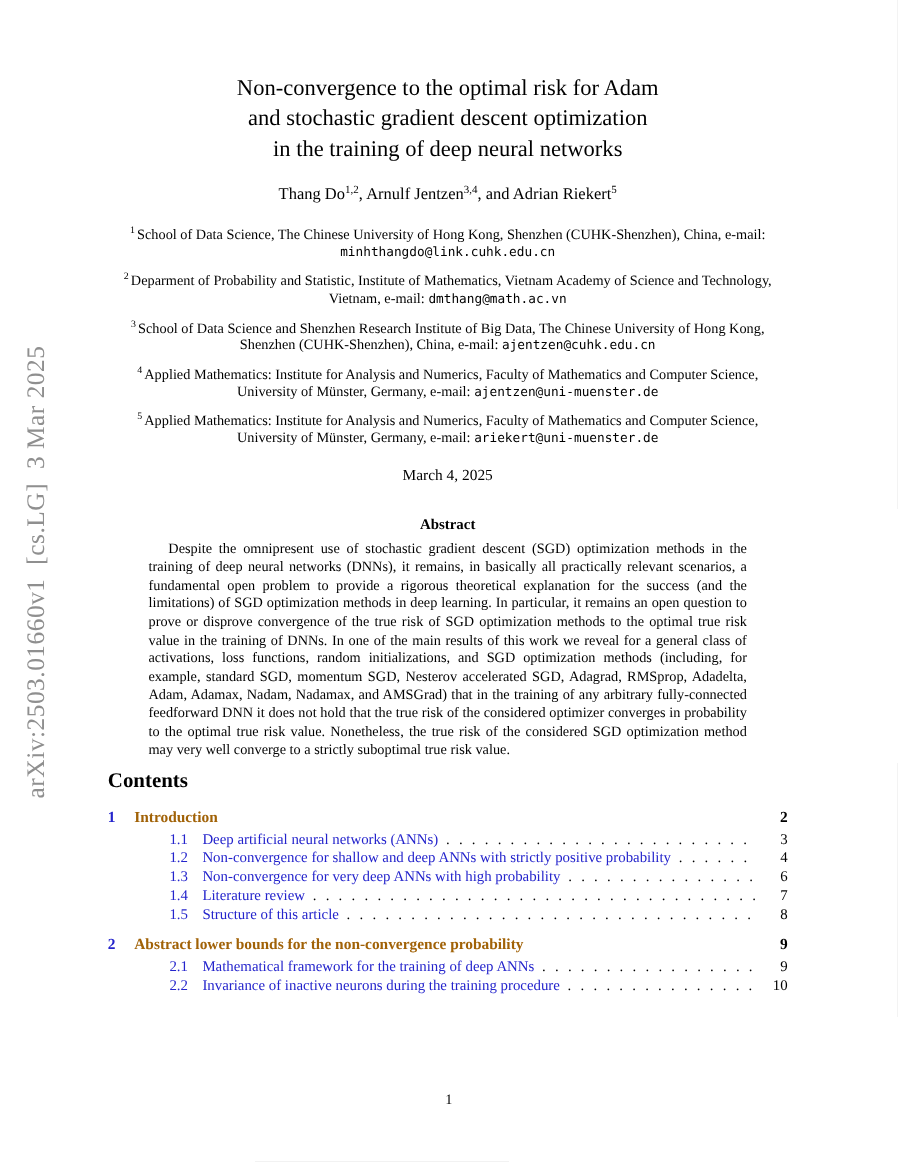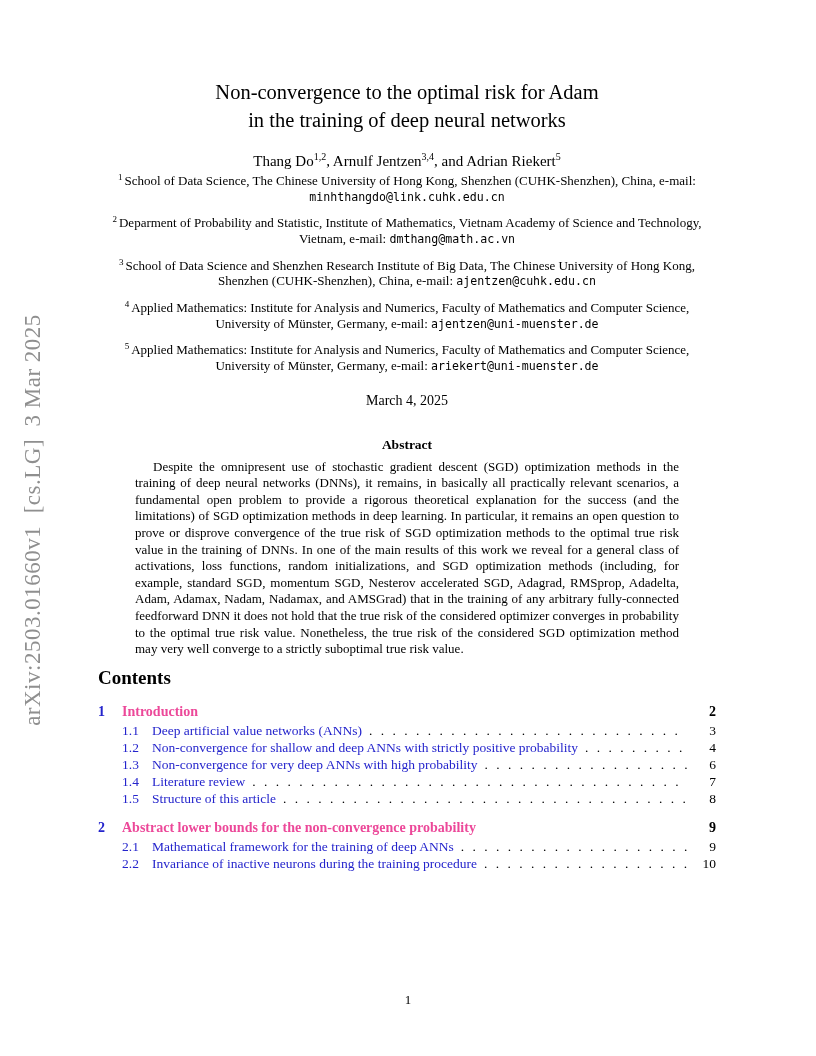--- a/index.html
+++ b/index.html
@@ -16,36 +16,36 @@
     position:absolute;
     top:520px;left:33px;
     transform:translate(-50%,-50%) rotate(-90deg);
     white-space:pre;
     color:#8f8f8f;
     font-size:23px;
     letter-spacing:0.5px;
   }
   .content{
     position:absolute;
-    left:98px;top:12px;
+    left:98px;top:0;
     width:618px;
     padding-top:66px;
   }
   .title{
     text-align:center;
     font-size:20.5px;
     line-height:28px;
   }
   .authors{
     text-align:center;
     font-size:15px;
     margin-top:17px;
   }
   .authors sup{font-size:10px;}
-  .affils{margin-top:0;}
+  .affils{margin-top:16px;}
   .affil{
     text-align:center;
     font-size:13px;
     line-height:15.5px;
     margin:0 0 7px 0;
   }
   .affil sup{font-size:9px;margin-right:2px;}
   .mono{
     font-family:"DejaVu Sans Mono","Liberation Mono", monospace;
     font-size:11.6px;
@@ -80,23 +80,23 @@
     font-size:13.5px;
     line-height:17px;
   }
   .toc-section{
     font-weight:bold;
     font-size:14px;
     margin-top:12px;
     margin-bottom:2px;
   }
   .toc-section .toc-num{width:24px;color:#2424cc;}
-  .toc-section .toc-title{flex:1;color:#ec4899;}
+  .toc-section .toc-title{flex:1;color:#a16207;}
   .toc-sub{padding-left:24px;}
-  .toc-sub .toc-num{width:30px;color:#2424cc;}
+  .toc-sub .toc-num{width:30px;color:#2424cc;margin-left:32px;}
   .toc-sub .toc-title{color:#2424cc;white-space:nowrap;}
   .dots{
     flex:1;
     overflow:hidden;
     white-space:nowrap;
     text-align:right;
     margin:0 5px 0 7px;
     word-spacing:5px;
     color:#000;
   }
@@ -117,20 +117,21 @@
 <body>
 
 <div class="page">
 
   <div class="arxiv-banner">arXiv:2503.01660v1  [cs.LG]  3 Mar 2025</div>
 
   <div class="content">
 
     <div class="title">
       <div>Non-convergence to the optimal risk for Adam</div>
+      <div>and stochastic gradient descent optimization</div>
       <div>in the training of deep neural networks</div>
     </div>
 
     <div class="authors"><span>Thang Do</span><sup>1,2</sup><span>, </span><span>Arnulf Jentzen</span><sup>3,4</sup><span>, and </span><span>Adrian Riekert</span><sup>5</sup></div>
 
     <div class="affils">
       <p class="affil"><sup>1</sup><span>School of Data Science, The Chinese University of Hong Kong, Shenzhen (CUHK-Shenzhen), China, e-mail: </span><span class="mono">minhthangdo@link.cuhk.edu.cn</span></p>
       <p class="affil"><sup>2</sup><span>Deparment of Probability and Statistic, Institute of Mathematics, Vietnam Academy of Science and Technology, Vietnam, e-mail: </span><span class="mono">dmthang@math.ac.vn</span></p>
       <p class="affil"><sup>3</sup><span>School of Data Science and Shenzhen Research Institute of Big Data, The Chinese University of Hong Kong, Shenzhen (CUHK-Shenzhen), China, e-mail: </span><span class="mono">ajentzen@cuhk.edu.cn</span></p>
       <p class="affil"><sup>4</sup><span>Applied Mathematics: Institute for Analysis and Numerics, Faculty of Mathematics and Computer Science, University of Münster, Germany, e-mail: </span><span class="mono">ajentzen@uni-muenster.de</span></p>
@@ -146,21 +147,21 @@
 
     <div class="toc">
 
       <div class="toc-row toc-section">
         <span class="toc-num">1</span>
         <span class="toc-title">Introduction</span>
         <span class="toc-page">2</span>
       </div>
       <div class="toc-row toc-sub">
         <span class="toc-num">1.1</span>
-        <span class="toc-title">Deep artificial value networks (ANNs)</span>
+        <span class="toc-title">Deep artificial neural networks (ANNs)</span>
         <span class="dots">. . . . . . . . . . . . . . . . . . . . . . . . . . . . . . . . . . . . . . . . . . . . . . . . . . . . . . . . . . . . . . . . . . . . . . . . . . . . . . . . . . . . . . . . . .</span>
         <span class="toc-page">3</span>
       </div>
       <div class="toc-row toc-sub">
         <span class="toc-num">1.2</span>
         <span class="toc-title">Non-convergence for shallow and deep ANNs with strictly positive probability</span>
         <span class="dots">. . . . . . . . . . . . . . . . . . . . . . . . . . . . . . . . . . . . . . . . . . . . . . . . . . . . . . . . . . . . . . . . . . . . . . . . . . . . . . . . . . . . . . . . . .</span>
         <span class="toc-page">4</span>
       </div>
       <div class="toc-row toc-sub">

